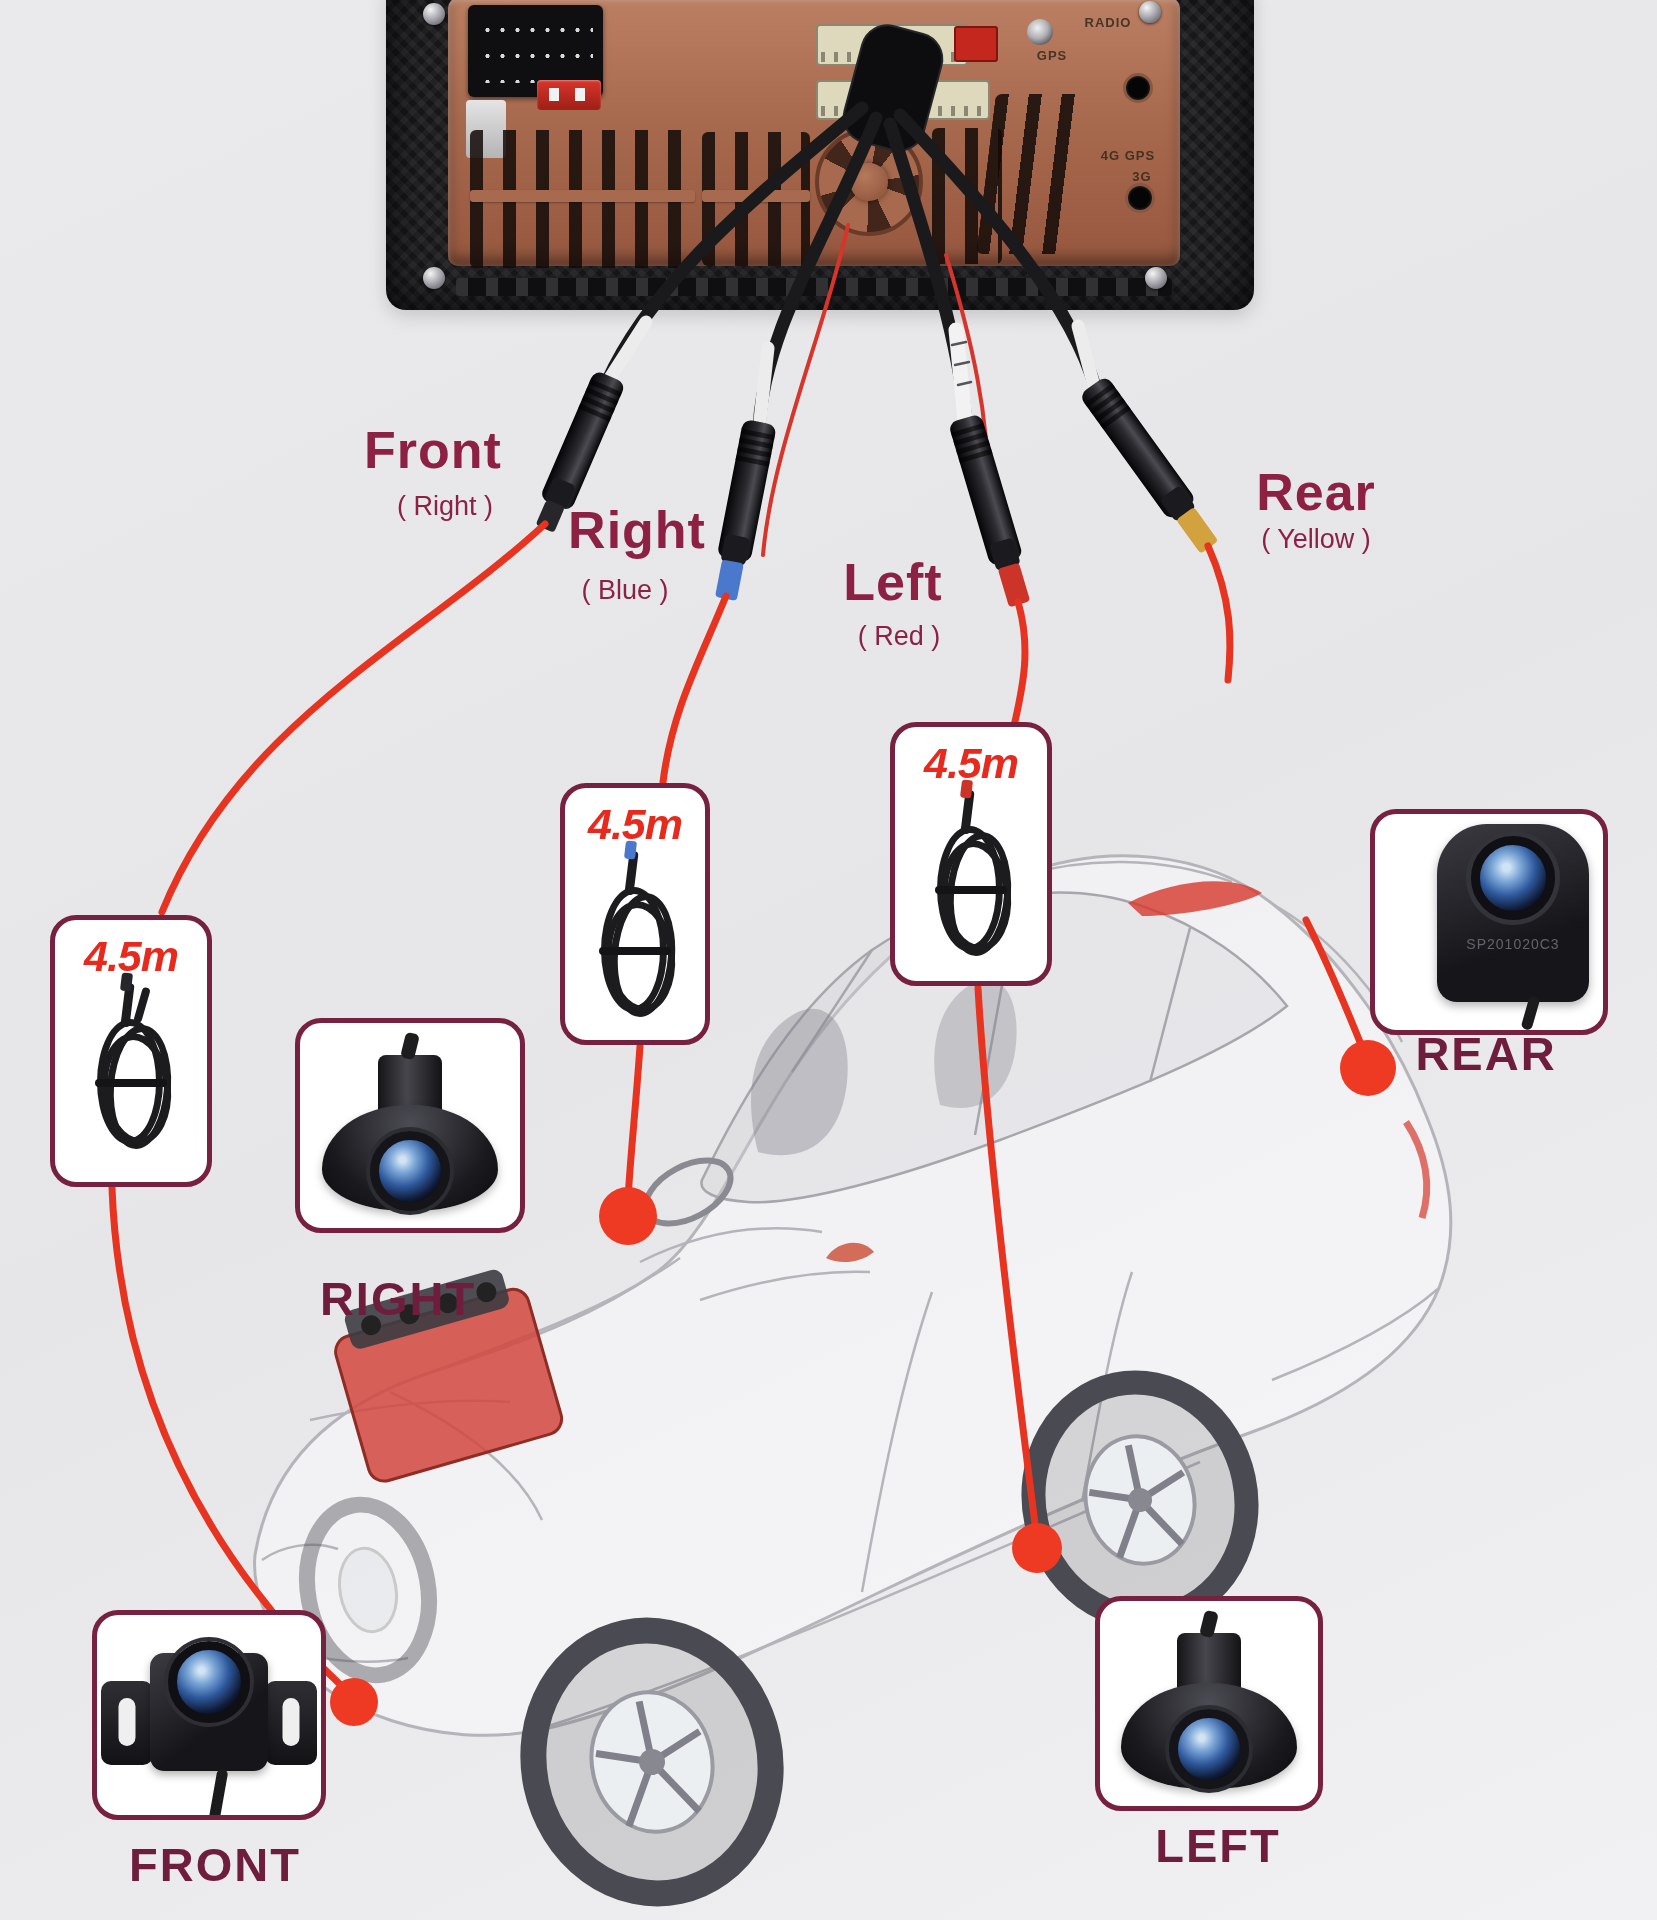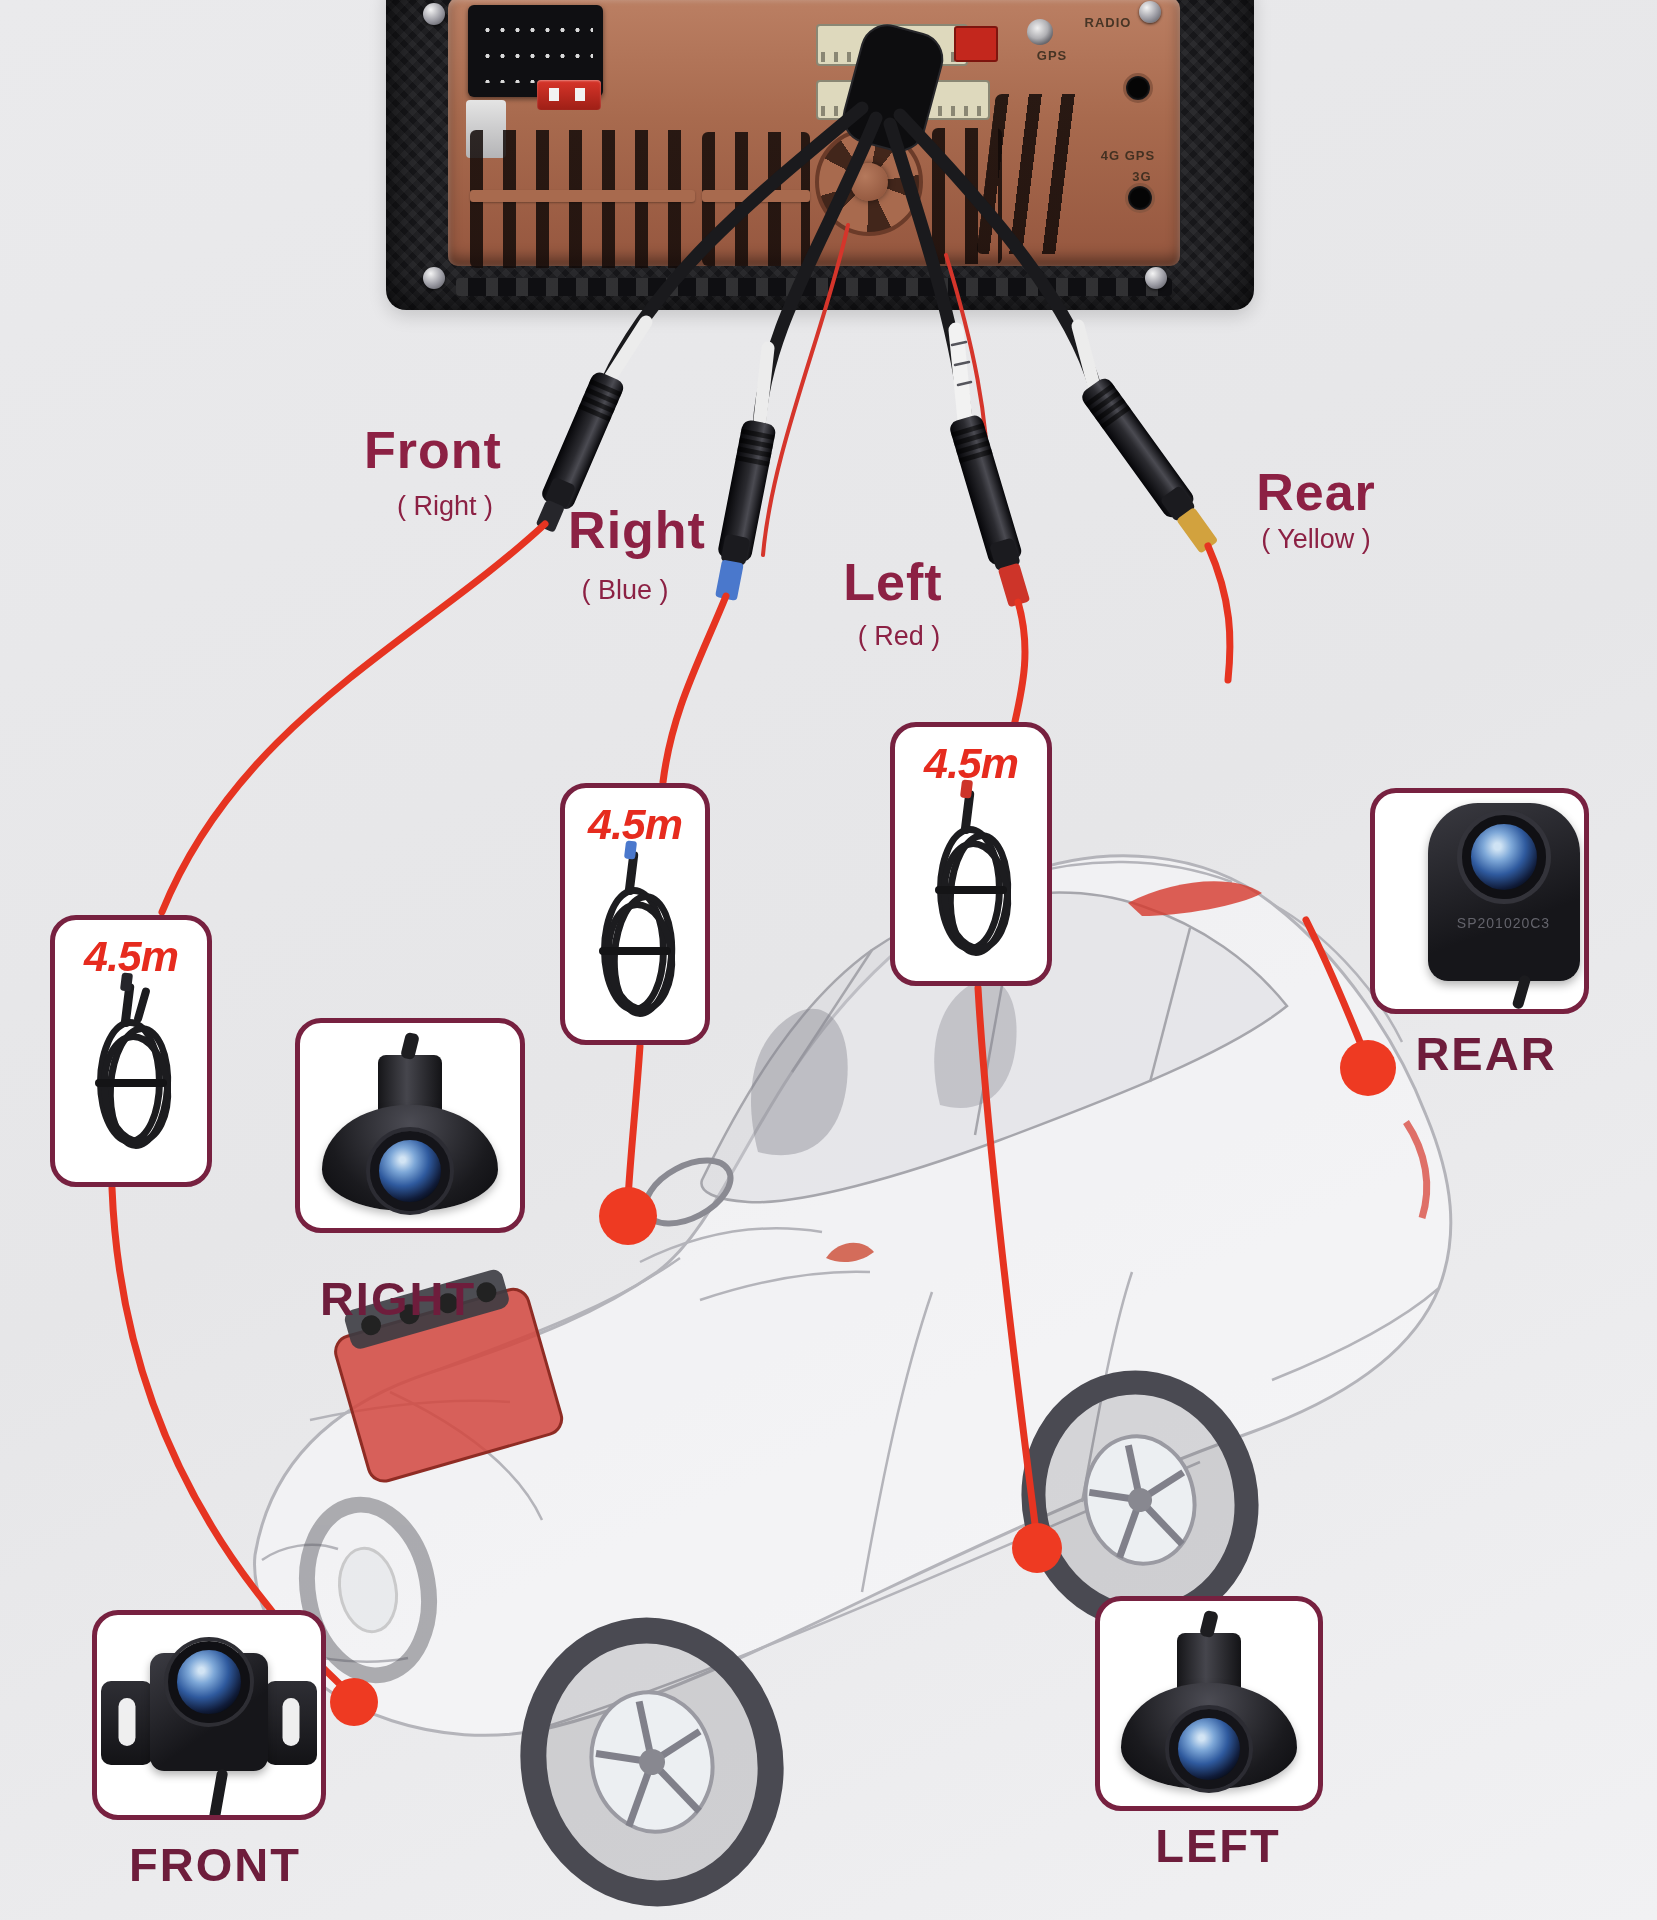--- a/index.html
+++ b/index.html
@@ -378,21 +378,21 @@
     <div class="cam-dome">
       <div class="wire"></div>
       <div class="stalk"></div>
       <div class="dome">
           <div class="lens"></div>
         </div>
     </div>
   </div>
   <div class="cam-label" style="left:398px;top:1298px;">RIGHT</div>
 
-  <div class="pbox" style="left:1370px;top:788px;width:219px;height:226px;padding-left:48px;">
+  <div class="pbox" style="left:1370px;top:809px;width:238px;height:226px;padding-left:48px;">
     <div class="cam-rear">
       <div class="body">
         <div class="lens"></div>
         <div class="serial">SP201020C3</div>
       </div>
       <div class="cable"></div>
     </div>
   </div>
   <div class="cam-label" style="left:1486px;top:1053px;">REAR</div>
 

